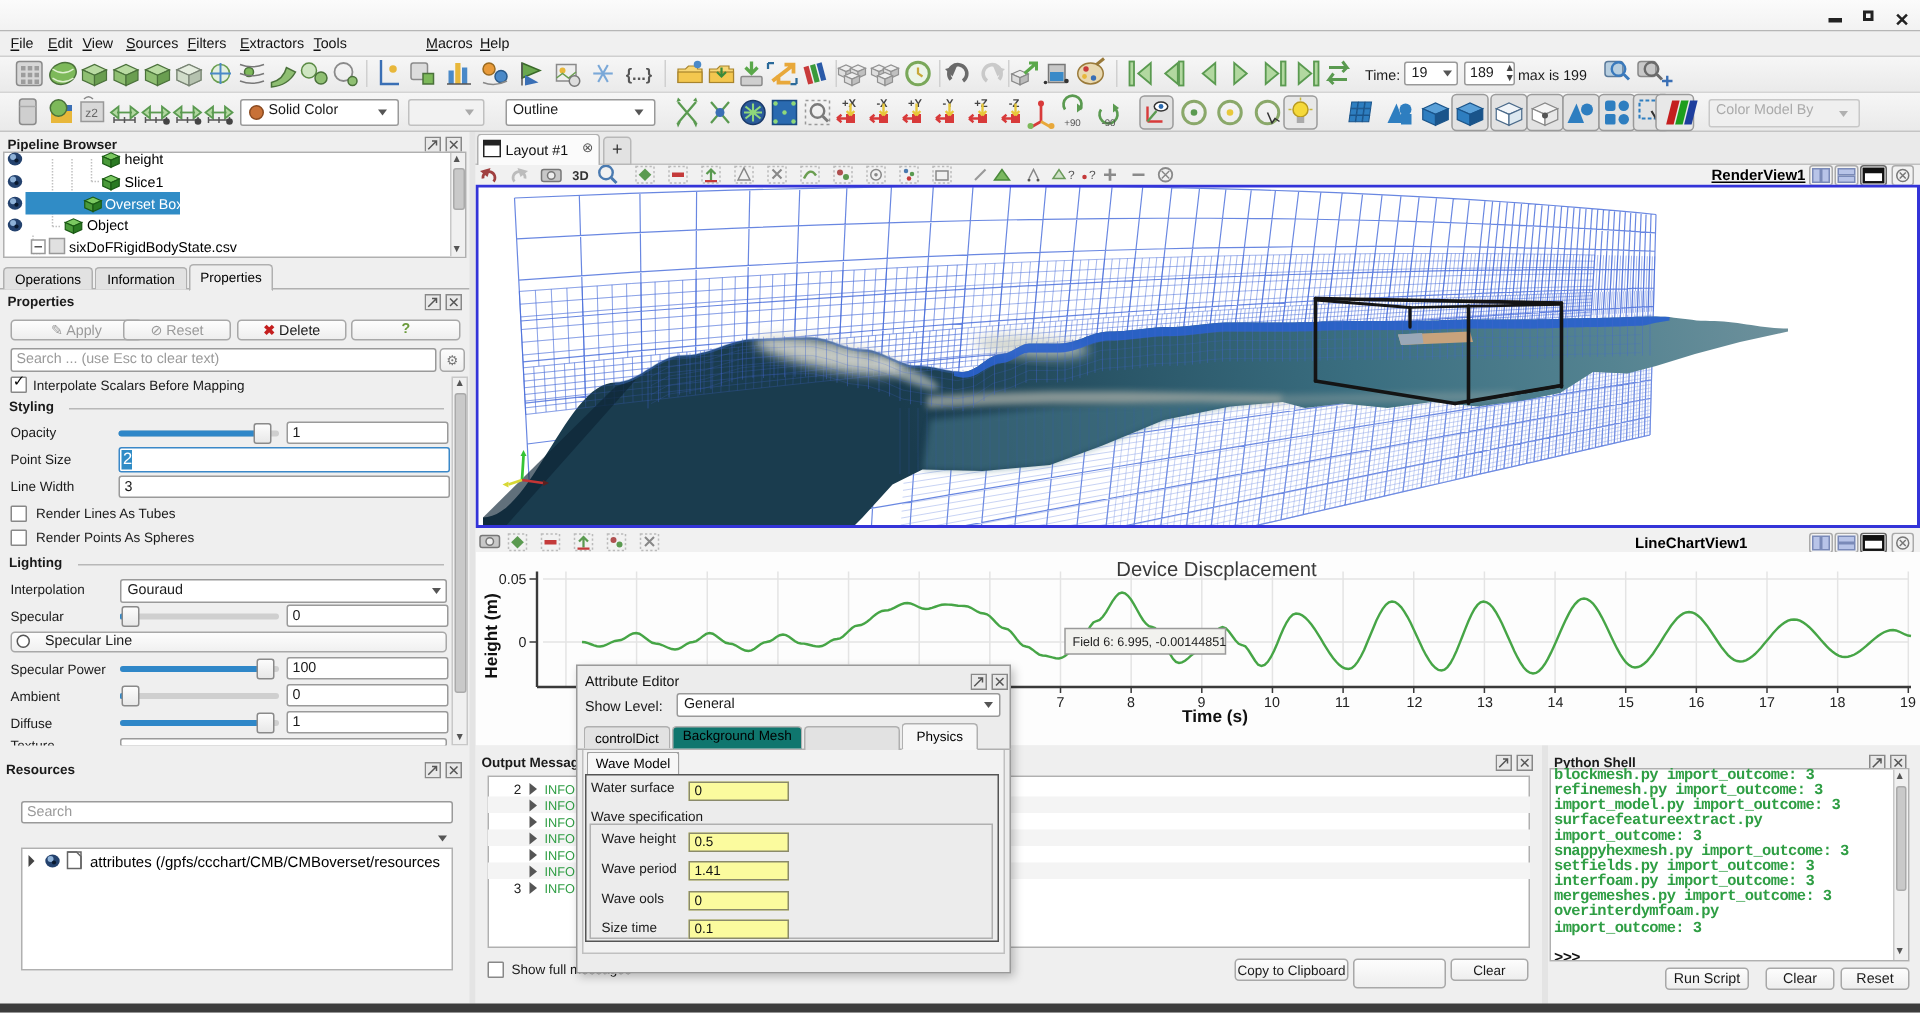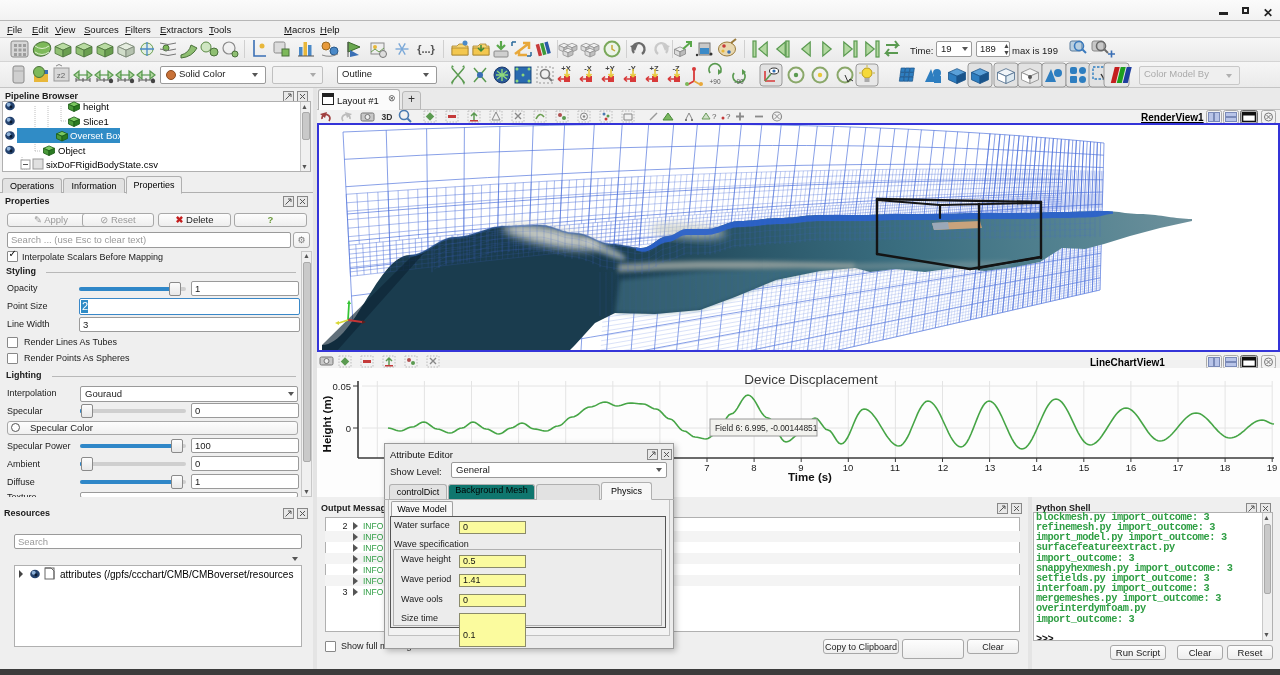--- a/index.html
+++ b/index.html
@@ -534,21 +534,21 @@
 <div class="lbl" style="left:6px;top:370px;font-weight:bold;">Lighting</div>
 <div class="abs" style="left:52px;top:376px;width:244px;height:1px;background:#b8b8b8;"></div>
 <div class="lbl" style="left:7px;top:388px;">Interpolation</div>
 <div class="combo" style="left:80px;top:386px;width:218px;height:16px;">Gouraud</div>
 <div class="carr" style="left:288px;top:392px;"></div>
 <div class="lbl" style="left:7px;top:406px;">Specular</div>
 <div class="abs" style="left:80px;top:409px;width:106px;height:4px;background:#cfcfcf;border-radius:2px;"></div>
 <div class="abs" style="left:80px;top:409px;width:2px;height:4px;background:#2f87c8;border-radius:2px;"></div>
 <div class="abs" style="left:81px;top:404px;width:12px;height:14px;background:linear-gradient(#fcfcfc,#e8e8e8);border:1px solid #8a8a8a;border-radius:2px;"></div>
 <div class="inp" style="left:191px;top:403px;width:108px;height:15px;">0</div>
-<div class="btn" style="left:7px;top:421px;width:291px;height:14px;text-align:left;padding-left:22px;background:linear-gradient(#fdfdfd,#f0f0f0);">Specular Color</div>
+<div class="btn" style="left:7px;top:421px;width:291px;height:14px;text-align:left;padding-left:22px;background:linear-gradient(#fdfdfd,#f0f0f0);">Specular Line</div>
 <div class="abs" style="left:11px;top:423px;width:9px;height:9px;border:1.5px solid #555;border-radius:50%;background:#fff;"></div>
 <div class="lbl" style="left:7px;top:441px;">Specular Power</div>
 <div class="abs" style="left:80px;top:444px;width:106px;height:4px;background:#cfcfcf;border-radius:2px;"></div>
 <div class="abs" style="left:80px;top:444px;width:102px;height:4px;background:#2f87c8;border-radius:2px;"></div>
 <div class="abs" style="left:171px;top:439px;width:12px;height:14px;background:linear-gradient(#fcfcfc,#e8e8e8);border:1px solid #8a8a8a;border-radius:2px;"></div>
 <div class="inp" style="left:191px;top:438px;width:108px;height:15px;">100</div>
 <div class="lbl" style="left:7px;top:459px;">Ambient</div>
 <div class="abs" style="left:80px;top:462px;width:106px;height:4px;background:#cfcfcf;border-radius:2px;"></div>
 <div class="abs" style="left:80px;top:462px;width:2px;height:4px;background:#2f87c8;border-radius:2px;"></div>
 <div class="abs" style="left:81px;top:457px;width:12px;height:14px;background:linear-gradient(#fcfcfc,#e8e8e8);border:1px solid #8a8a8a;border-radius:2px;"></div>
@@ -896,13 +896,13 @@
 <div class="abs" style="left:459px;top:521px;width:67px;height:13px;background:#fbfb9e;border:1px solid #8a8a6a;font-size:9px;padding:0px 3px;color:#111;">0</div>
 <div class="lbl" style="left:394px;top:539px;font-size:9px;">Wave specification</div>
 <div class="abs" style="left:393px;top:549px;width:269px;height:77px;border:1px solid #b0b0b0;"></div>
 <div class="lbl" style="left:401px;top:554px;font-size:9px;">Wave height</div>
 <div class="abs" style="left:459px;top:555px;width:67px;height:13px;background:#fbfb9e;border:1px solid #8a8a6a;font-size:9px;padding:0px 3px;color:#111;">0.5</div>
 <div class="lbl" style="left:401px;top:574px;font-size:9px;">Wave period</div>
 <div class="abs" style="left:459px;top:574px;width:67px;height:13px;background:#fbfb9e;border:1px solid #8a8a6a;font-size:9px;padding:0px 3px;color:#111;">1.41</div>
 <div class="lbl" style="left:401px;top:594px;font-size:9px;">Wave ools</div>
 <div class="abs" style="left:459px;top:594px;width:67px;height:13px;background:#fbfb9e;border:1px solid #8a8a6a;font-size:9px;padding:0px 3px;color:#111;">0</div>
 <div class="lbl" style="left:401px;top:613px;font-size:9px;">Size time</div>
-<div class="abs" style="left:459px;top:613px;width:67px;height:13px;background:#fbfb9e;border:1px solid #8a8a6a;font-size:9px;padding:16px 3px;color:#111;">0.1</div>
+<div class="abs" style="left:459px;top:613px;width:67px;height:13px;background:#fbfb9e;border:1px solid #8a8a6a;font-size:9px;padding:0px 3px;color:#111;">0.1</div>
 <div class="abs" style="left:0;top:669px;width:1280px;height:6px;background:#3c3c3c;"></div>
 </body></html>

